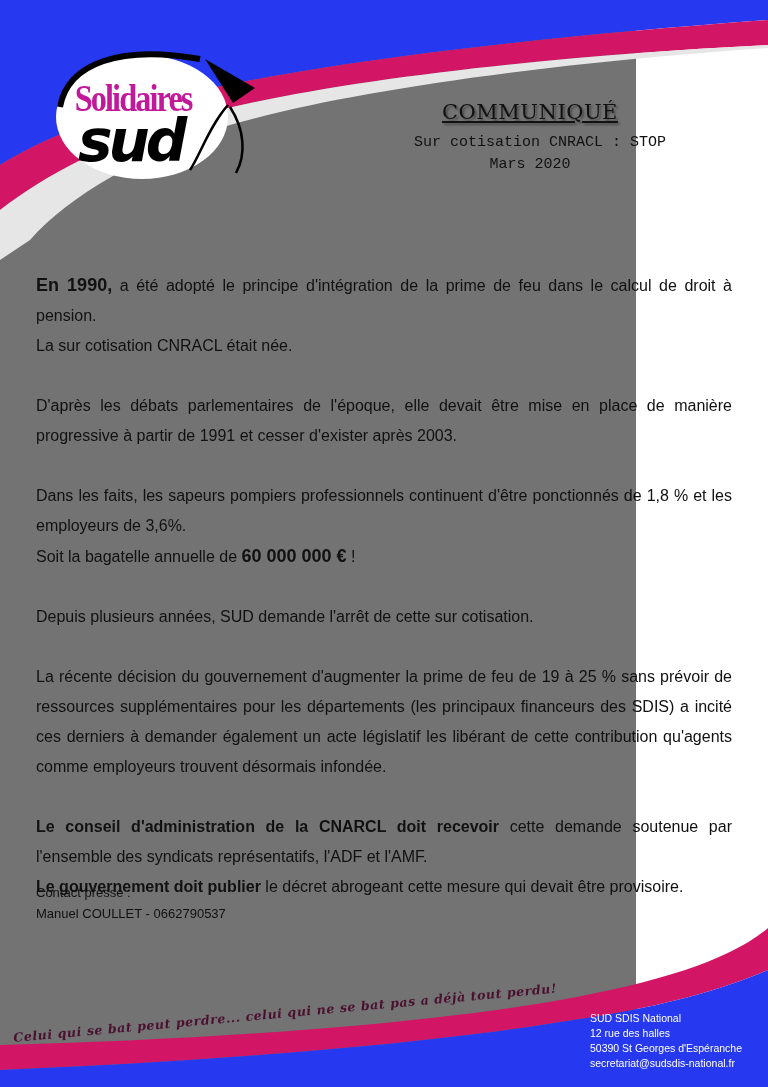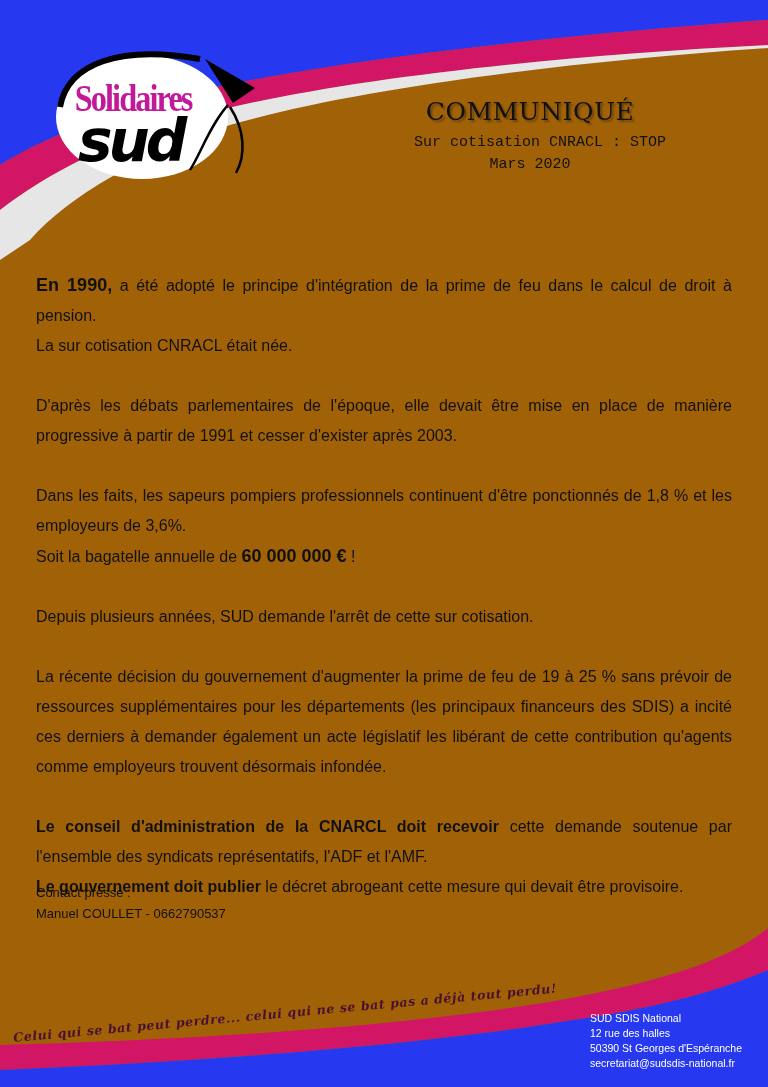--- a/index.html
+++ b/index.html
@@ -1,27 +1,28 @@
 <!DOCTYPE html>
 <html><head>
   <meta charset="utf-8">
   <style>
     html, body { margin: 0; padding: 0; background: #ffffff; }
     body { width: 768px; height: 1087px; position: relative; overflow: hidden; }
-    .page { position: absolute; left: 0; top: 0; width: 768px; height: 1087px; background: #a16207; }
+    .page { position: absolute; left: 0; top: 0; width: 636px; height: 1087px; background: #737373; }
     .bg-svg { position: absolute; left: 0; top: 0; width: 768px; height: 1087px; }
 
     .logo { position: absolute; left: 50px; top: 45px; width: 210px; height: 135px; }
 
     .header { position: absolute; left: 390px; top: 96px; width: 280px; text-align: center; }
     .title {
       font-family: "DejaVu Serif", "Liberation Serif", serif;
-      font-size: 25px; letter-spacing: 0.5px; color: #111;
+      font-size: 21px; letter-spacing: 0.5px; color: #111;
       text-shadow: 2px 2px 2px rgba(0,0,0,0.35);
       line-height: 32px;
+      text-decoration: underline;
     }
     .subtitle, .date {
       font-family: Liberation Mono, monospace;
       font-size: 15px; color: #111; line-height: 22px;
     }
     .subtitle { margin-top: 4px; margin-left: 20px; }
 
     .body {
       position: absolute; left: 36px; top: 238px; width: 696px;
       font-family: "Liberation Sans", sans-serif;

